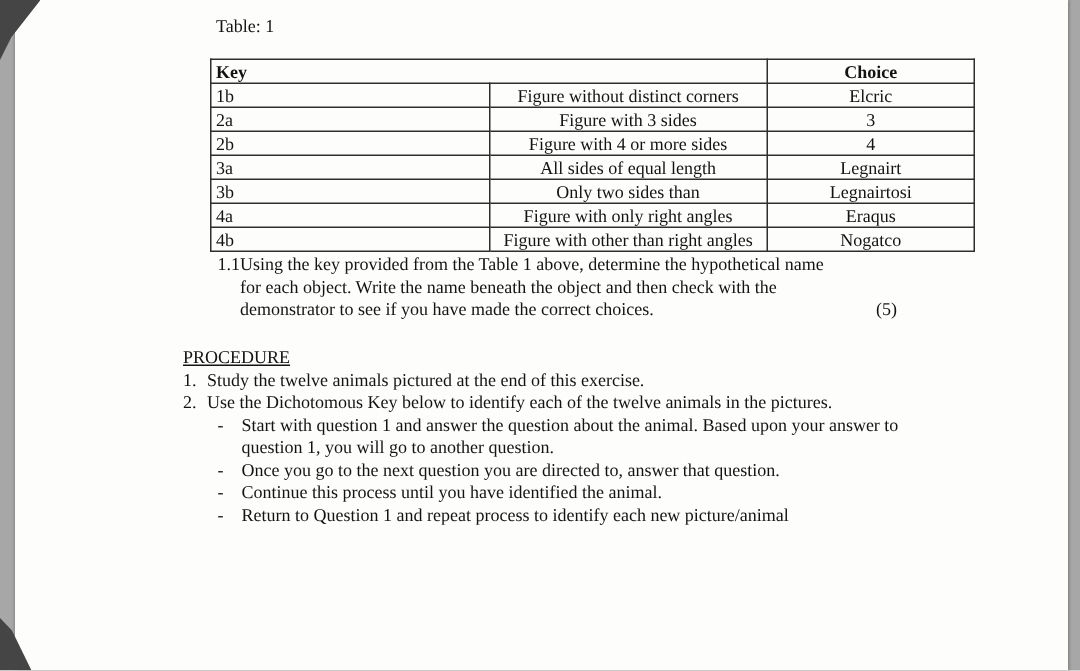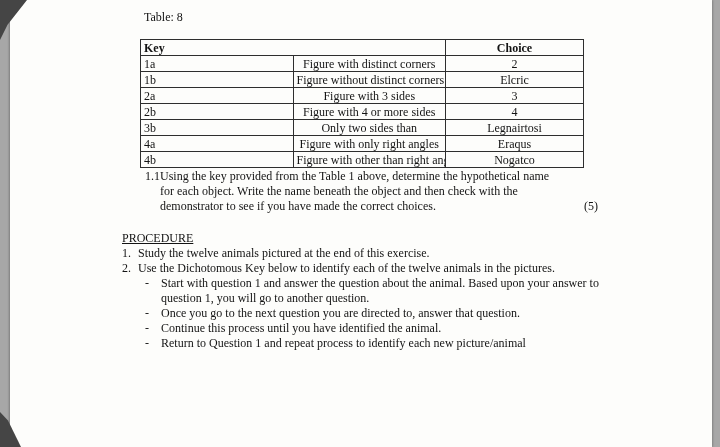--- a/index.html
+++ b/index.html
@@ -31,21 +31,21 @@
     position: relative;
     padding: 10px 0 0 112px;
     font-size: 12px;
     line-height: 15px;
   }
   .table-label { margin-left: 22px; margin-bottom: 14px; }
 
   table.key-table {
     border-collapse: collapse;
     margin-left: 18px;
-    width: 444px;
+    width: 510px;
     font-size: 12px;
     table-layout: fixed;
   }
   table.key-table th, table.key-table td {
     border: 1px solid #2e2e2e;
     height: 16px;
     padding: 0 3px;
     line-height: 14px;
     overflow: hidden;
     white-space: nowrap;
@@ -72,49 +72,49 @@
   .substep { display: flex; width: 455px; margin-left: 23px; }
   .dash { flex: 0 0 16px; }
   .sub-text { flex: 1; }
 </style>
 </head>
 <body>
 
 <div class="page">
   <div class="content">
 
-    <div class="table-label">Table: 8</div>
+    <div class="table-label">Table: 1</div>
 
     <table class="key-table">
       <thead>
         <tr>
           <th class="th-key" colspan="2">Key</th>
           <th class="th-choice">Choice</th>
         </tr>
       </thead>
       <tbody>
-        <tr>
-          <td class="td-code">1a</td>
-          <td class="td-desc">Figure with distinct corners</td>
-          <td class="td-choice">2</td>
-        </tr>
         <tr>
           <td class="td-code">1b</td>
           <td class="td-desc">Figure without distinct corners</td>
           <td class="td-choice">Elcric</td>
         </tr>
         <tr>
           <td class="td-code">2a</td>
           <td class="td-desc">Figure with 3 sides</td>
           <td class="td-choice">3</td>
         </tr>
         <tr>
           <td class="td-code">2b</td>
           <td class="td-desc">Figure with 4 or more sides</td>
           <td class="td-choice">4</td>
+        </tr>
+        <tr>
+          <td class="td-code">3a</td>
+          <td class="td-desc">All sides of equal length</td>
+          <td class="td-choice">Legnairt</td>
         </tr>
         <tr>
           <td class="td-code">3b</td>
           <td class="td-desc">Only two sides than</td>
           <td class="td-choice">Legnairtosi</td>
         </tr>
         <tr>
           <td class="td-code">4a</td>
           <td class="td-desc">Figure with only right angles</td>
           <td class="td-choice">Eraqus</td>

